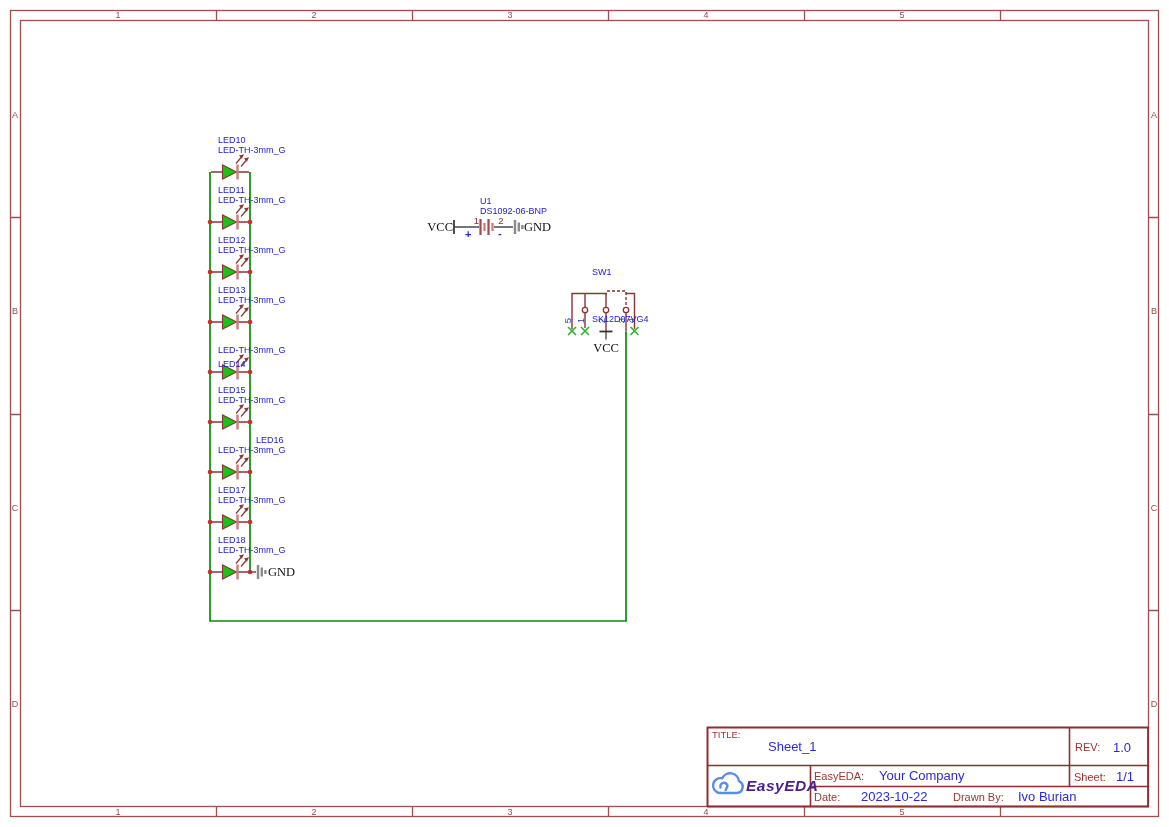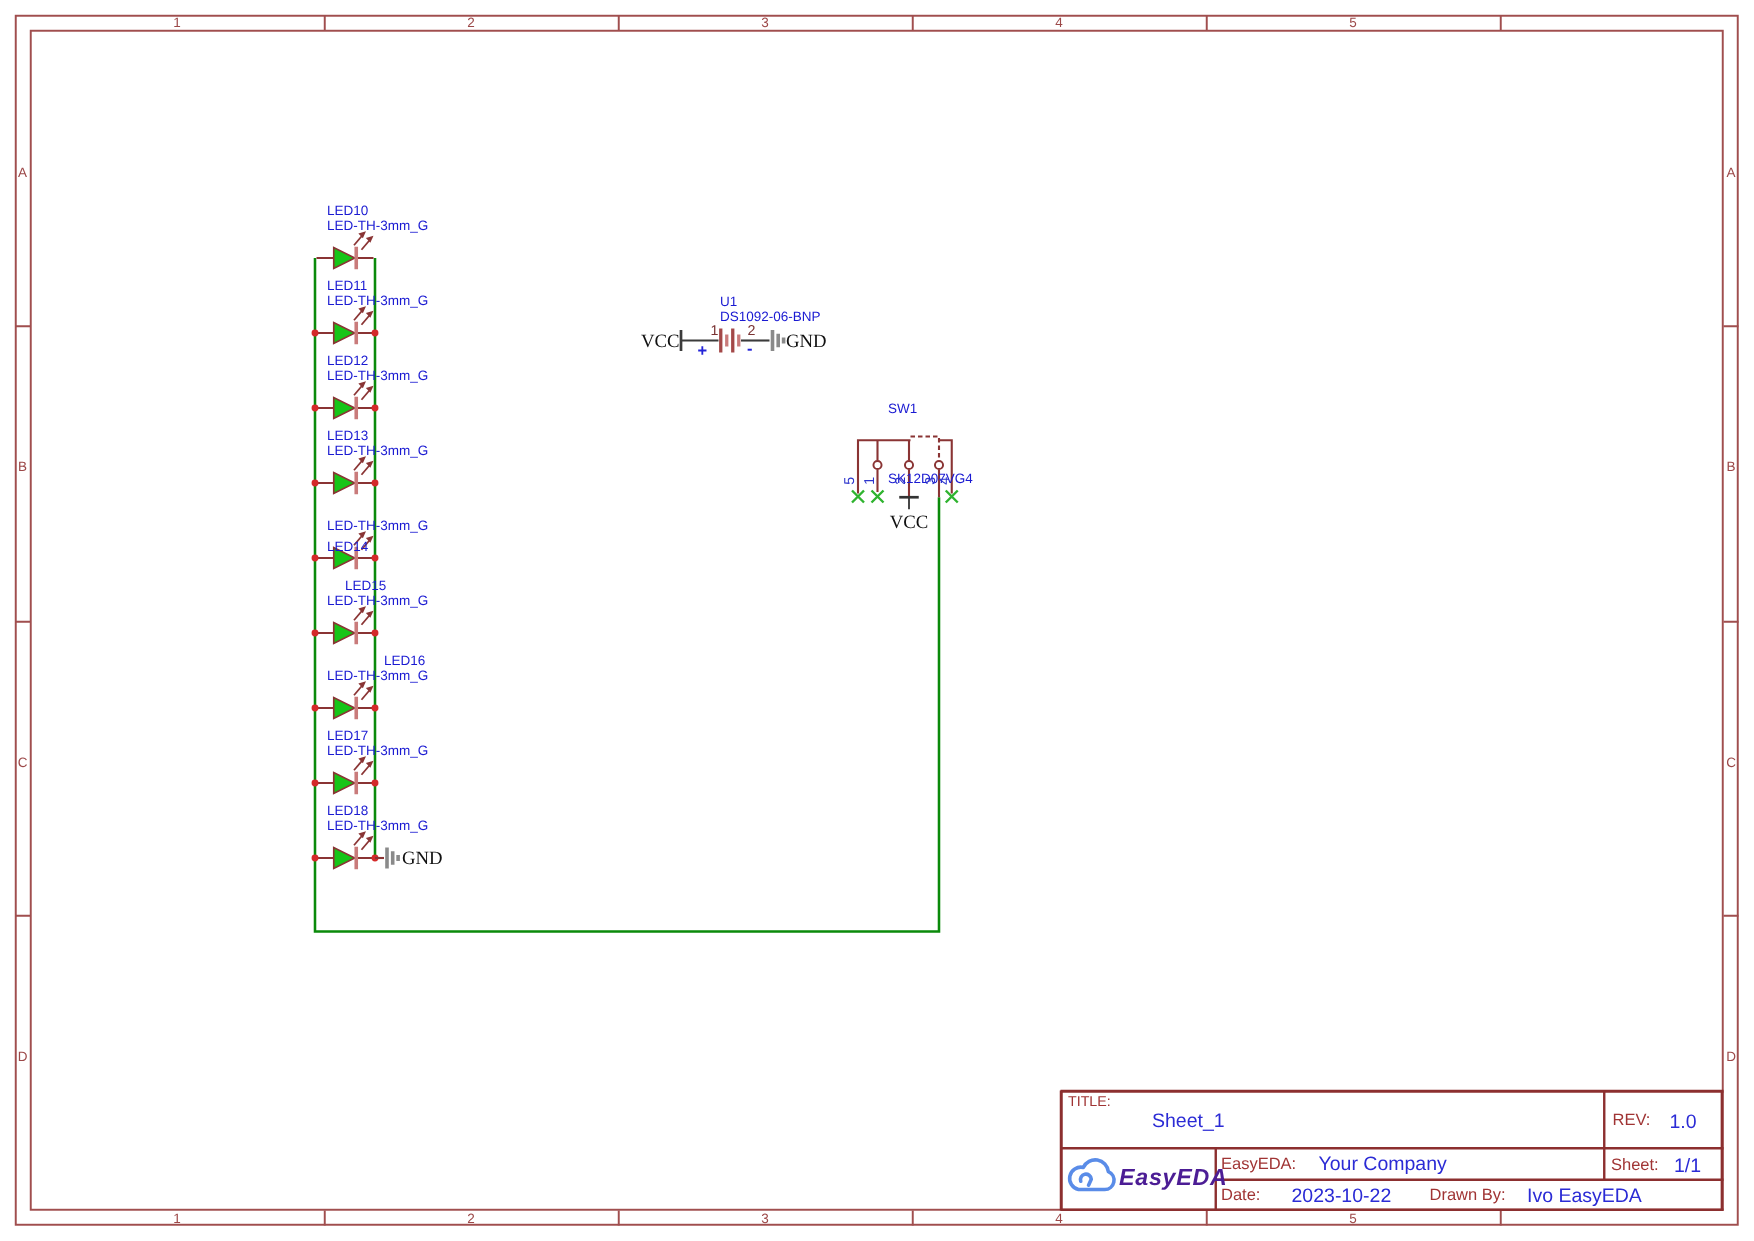--- a/index.html
+++ b/index.html
@@ -166,21 +166,21 @@
 <span class="t blue9" style="left:218px;top:135px;">LED10</span>
 <span class="t blue9" style="left:218px;top:145px;">LED-TH-3mm_G</span>
 <span class="t blue9" style="left:218px;top:185px;">LED11</span>
 <span class="t blue9" style="left:218px;top:195px;">LED-TH-3mm_G</span>
 <span class="t blue9" style="left:218px;top:235px;">LED12</span>
 <span class="t blue9" style="left:218px;top:245px;">LED-TH-3mm_G</span>
 <span class="t blue9" style="left:218px;top:285px;">LED13</span>
 <span class="t blue9" style="left:218px;top:295px;">LED-TH-3mm_G</span>
 <span class="t blue9" style="left:218px;top:335px;margin-top:24px;">LED14</span>
 <span class="t blue9" style="left:218px;top:345px;">LED-TH-3mm_G</span>
-<span class="t blue9" style="left:218px;top:385px;margin-left:12px;">LED15</span>
+<span class="t blue9" style="left:218px;top:385px;">LED15</span>
 <span class="t blue9" style="left:218px;top:395px;">LED-TH-3mm_G</span>
 <span class="t blue9" style="left:218px;top:435px;padding-left:38px;">LED16</span>
 <span class="t blue9" style="left:218px;top:445px;">LED-TH-3mm_G</span>
 <span class="t blue9" style="left:218px;top:485px;">LED17</span>
 <span class="t blue9" style="left:218px;top:495px;">LED-TH-3mm_G</span>
 <span class="t blue9" style="left:218px;top:535px;">LED18</span>
 <span class="t blue9" style="left:218px;top:545px;">LED-TH-3mm_G</span>
 <span class="t serif13" style="left:268px;top:565px;">GND</span>
 
 <span class="t blue9" style="left:480px;top:196px;">U1</span>
@@ -206,15 +206,15 @@
 <span class="t tb-label" style="left:1075px;top:741px;">REV:</span>
 <span class="t tb-value" style="left:1113px;top:740px;">1.0</span>
 <span class="t logo-text" style="left:746px;top:777px;">EasyEDA</span>
 <span class="t tb-label" style="left:814px;top:770px;">EasyEDA:</span>
 <span class="t tb-value" style="left:879px;top:768px;text-align:center;">Your Company</span>
 <span class="t tb-label" style="left:1074px;top:771px;">Sheet:</span>
 <span class="t tb-value" style="left:1116px;top:769px;">1/1</span>
 <span class="t tb-label" style="left:814px;top:791px;">Date:</span>
 <span class="t tb-value" style="left:861px;top:789px;">2023-10-22</span>
 <span class="t tb-label" style="left:953px;top:791px;">Drawn By:</span>
-<span class="t tb-value" style="left:1018px;top:789px;">Ivo EasyEDA</span>
+<span class="t tb-value" style="left:1018px;top:789px;">Ivo Burian</span>
 
 </div>
 
 </body></html>

